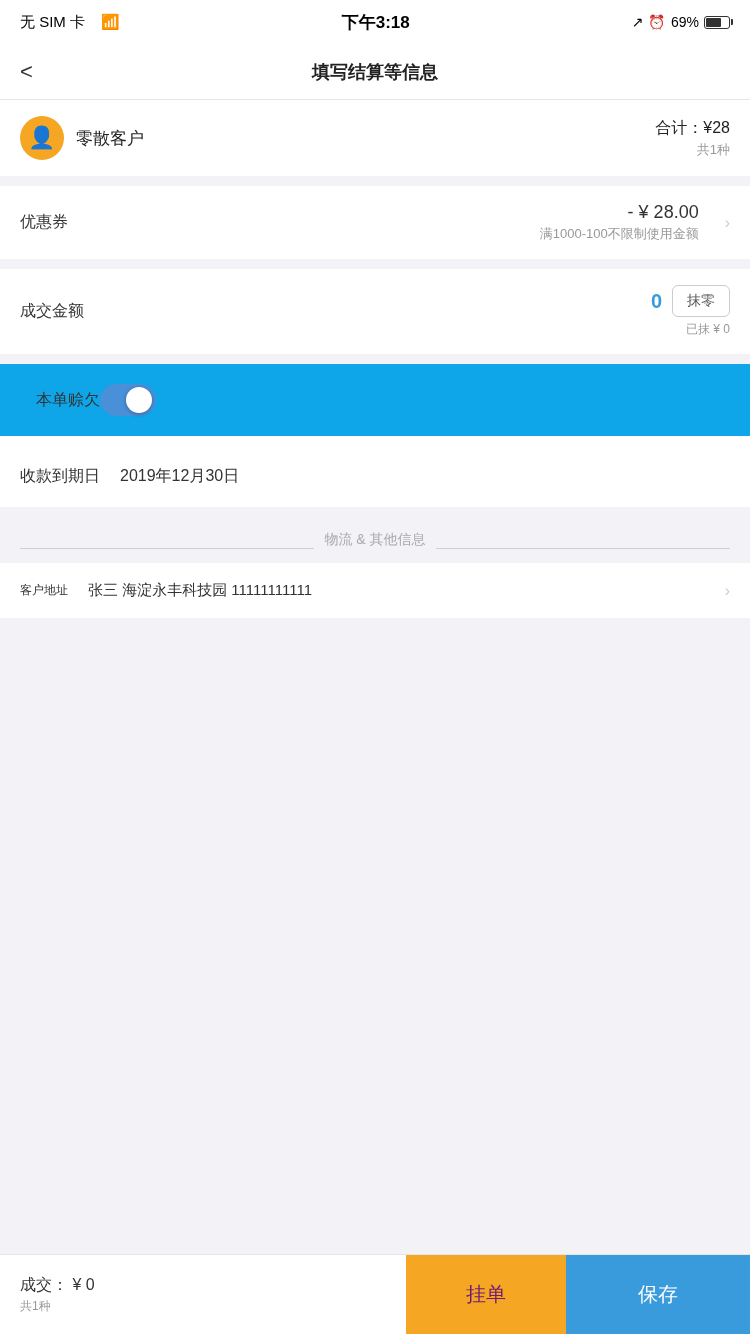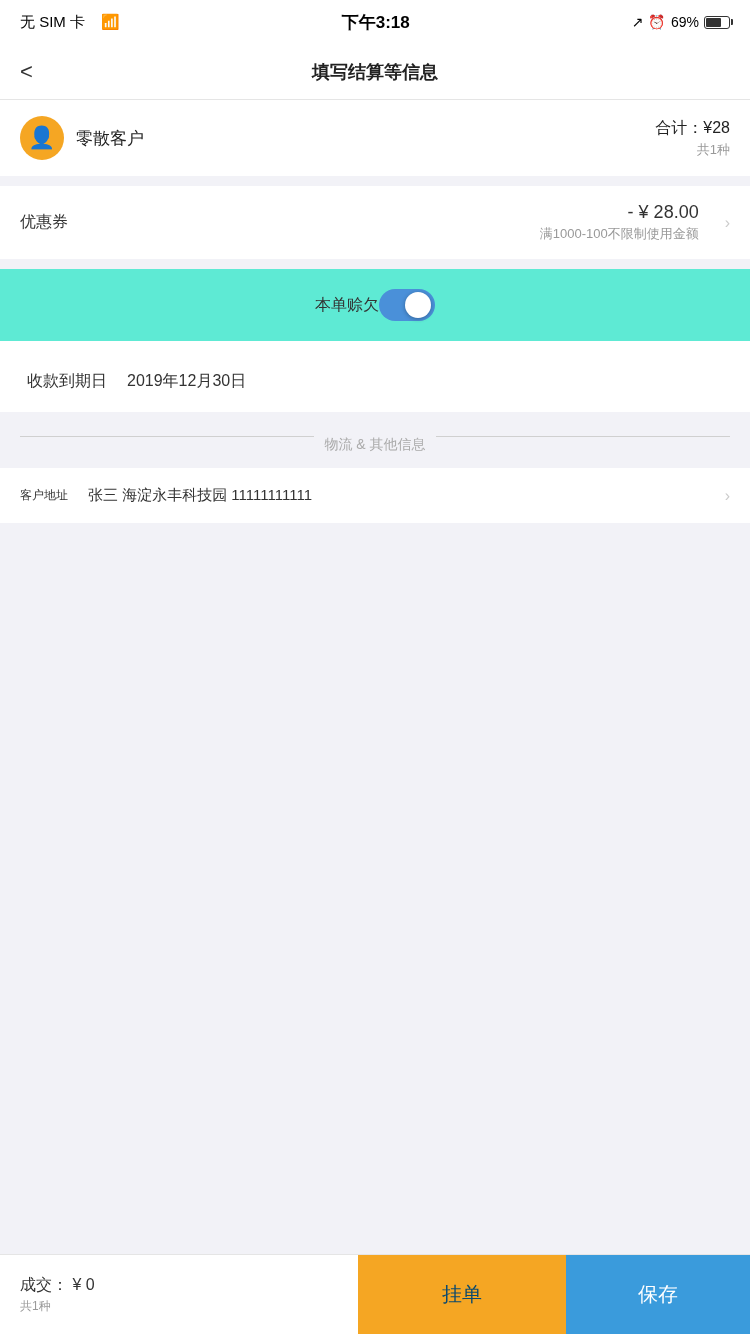--- a/index.html
+++ b/index.html
@@ -240,57 +240,57 @@
       width: 26px;
       height: 26px;
       border-radius: 50%;
       background: #fff;
       box-shadow: 0 1px 4px rgba(0,0,0,0.3);
       transition: left 0.2s;
     }
 
     
     .debt-row {
-      background: #5eead4;
+      background: #0ea5e9;
       padding: 20px 36px;
       display: flex;
       align-items: center;
-      justify-content: center;
+      justify-content: flex-start;
       margin-bottom: 10px;
     }
     .debt-label {
       font-size: 16px;
       color: #333;
     }
 
     
     .duedate-row {
       background: #fff;
-      padding: 20px 27px;
+      padding: 20px 20px;
       display: flex;
       align-items: center;
       gap: 20px;
       margin-bottom: 0;
     }
     .duedate-label {
       font-size: 16px;
       color: #333;
       flex-shrink: 0;
     }
     .duedate-value {
       font-size: 16px;
       color: #333;
     }
 
     
     .logistics-divider {
       background: #f2f2f7;
       padding: 14px 20px;
       display: flex;
-      align-items: flex-start;
+      align-items: flex-end;
       gap: 10px;
       margin-bottom: 0;
     }
     .divider-line {
       flex: 1;
       height: 1px;
       background: #d0d0d0;
     }
     .divider-text {
       font-size: 14px;
@@ -337,24 +337,24 @@
       font-size: 16px;
       color: #333;
     }
     .bottom-count {
       font-size: 12px;
       color: #999;
       margin-top: 2px;
     }
     .bottom-hang-btn {
       background: #f5a623;
-      color: #0c4a6e;
+      color: #701a75;
       font-size: 20px;
       font-weight: 500;
-      width: 208px;
+      width: 160px;
       height: 80px;
       display: flex;
       align-items: center;
       justify-content: center;
       cursor: pointer;
       border: none;
       outline: none;
     }
     .bottom-save-btn {
       background: #3a9bdc;
@@ -421,20 +421,30 @@
           <div class="coupon-discount">- ¥ 28.00</div>
           <div class="coupon-desc">满1000-100不限制使用金额</div>
         </div>
         <span class="chevron-icon">›</span>
       </div>
     </div>
   </div>
 
   <div class="section-card">
 
+    <div class="row-item">
+      <span class="row-label">成交金额</span>
+      <div class="row-right" style="flex-direction: column; align-items: flex-end; gap: 4px;">
+        <div style="display: flex; align-items: center; gap: 10px;">
+          <input class="amount-input" type="text" value="0" style="">
+          <button class="round-zero-btn">抹零</button>
+        </div>
+        <div class="already-rounded">已抹  ¥ 0</div>
+      </div>
+    </div>
 
   </div>
 
   <div class="section-card">
 
     <div class="debt-row">
       <span class="debt-label">本单赊欠</span>
       <label class="toggle-switch">
 
         <div class="toggle-track"></div>

